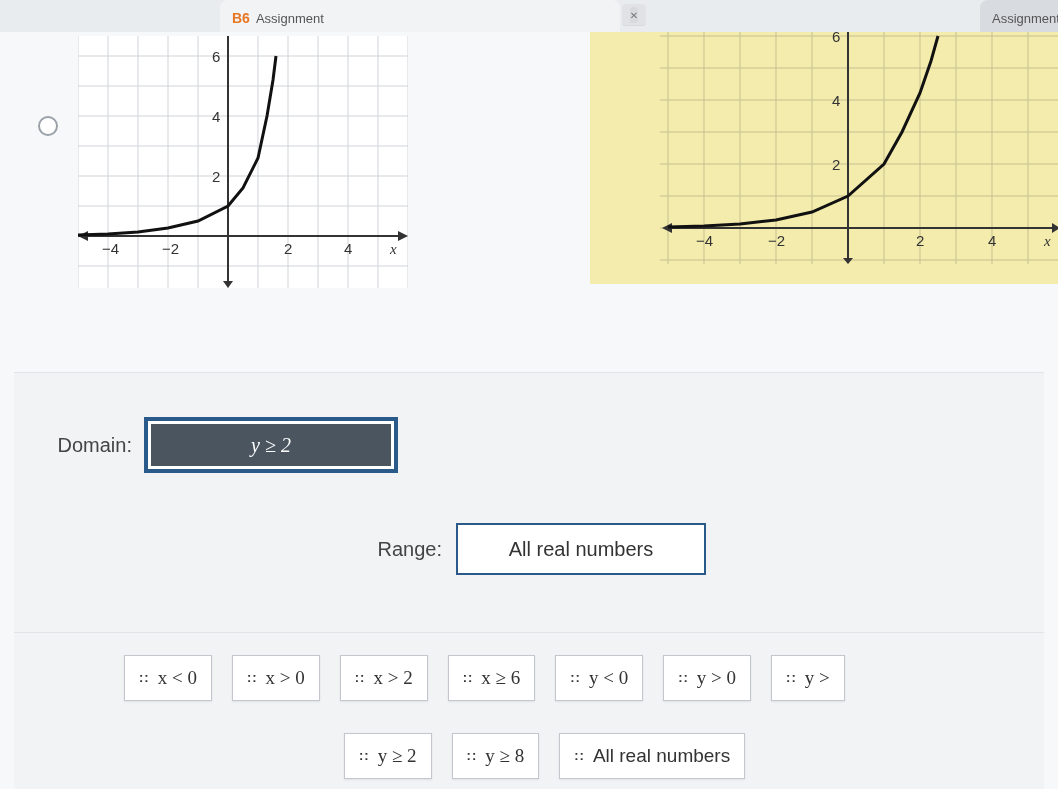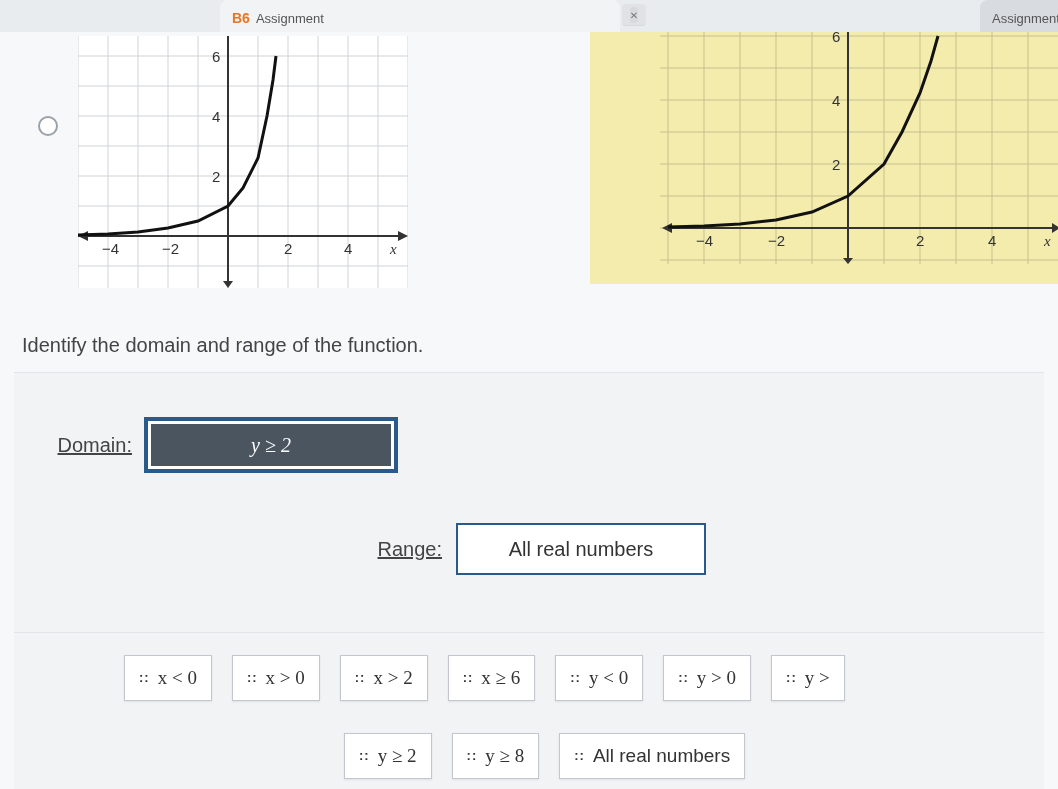--- a/index.html
+++ b/index.html
@@ -96,21 +96,20 @@
     display: flex;
     align-items: center;
     gap: 14px;
     padding: 22px 28px 0 28px;
   }
   .drop-label {
     font-size: 20px;
     color: #444;
     width: 90px;
     text-align: right;
-    text-decoration: underline;
   }
   .drop-slot {
     border: 2px solid #2a5a8a;
     background: #fff;
     min-width: 250px;
     height: 52px;
     display:flex;align-items:center;justify-content:center;
     font-size: 20px;
     color: #333;
     font-style: italic;
@@ -252,21 +251,20 @@
         <text class="lbl" x="328" y="214">4</text>
         <text class="lbl" x="172" y="138">2</text>
         <text class="lbl" x="172" y="74">4</text>
         <text class="lbl" x="172" y="10">6</text>
         <text class="lblit" x="384" y="214">x</text>
         <path class="curve" d="M 8 195 L 44 194 L 80 192 L 116 188 L 152 180 L 188 164 L 224 132 L 242 100 L 260 61 L 271 29 L 278 4"></path>
       </svg>
     </div>
   </div>
 
-  <div class="prompt">Identify the domain and range of the function.</div>
 
   <div class="work-area">
     <div class="drop-row" style="margin-top:24px;">
       <div class="drop-label">Domain:</div>
       <div class="drop-slot filled">
         <span class="mathy">y ≥ 2</span>
       </div>
     </div>
     <div class="drop-row" style="margin-top:30px;justify-content:center;">
       <div class="drop-label">Range:</div>

